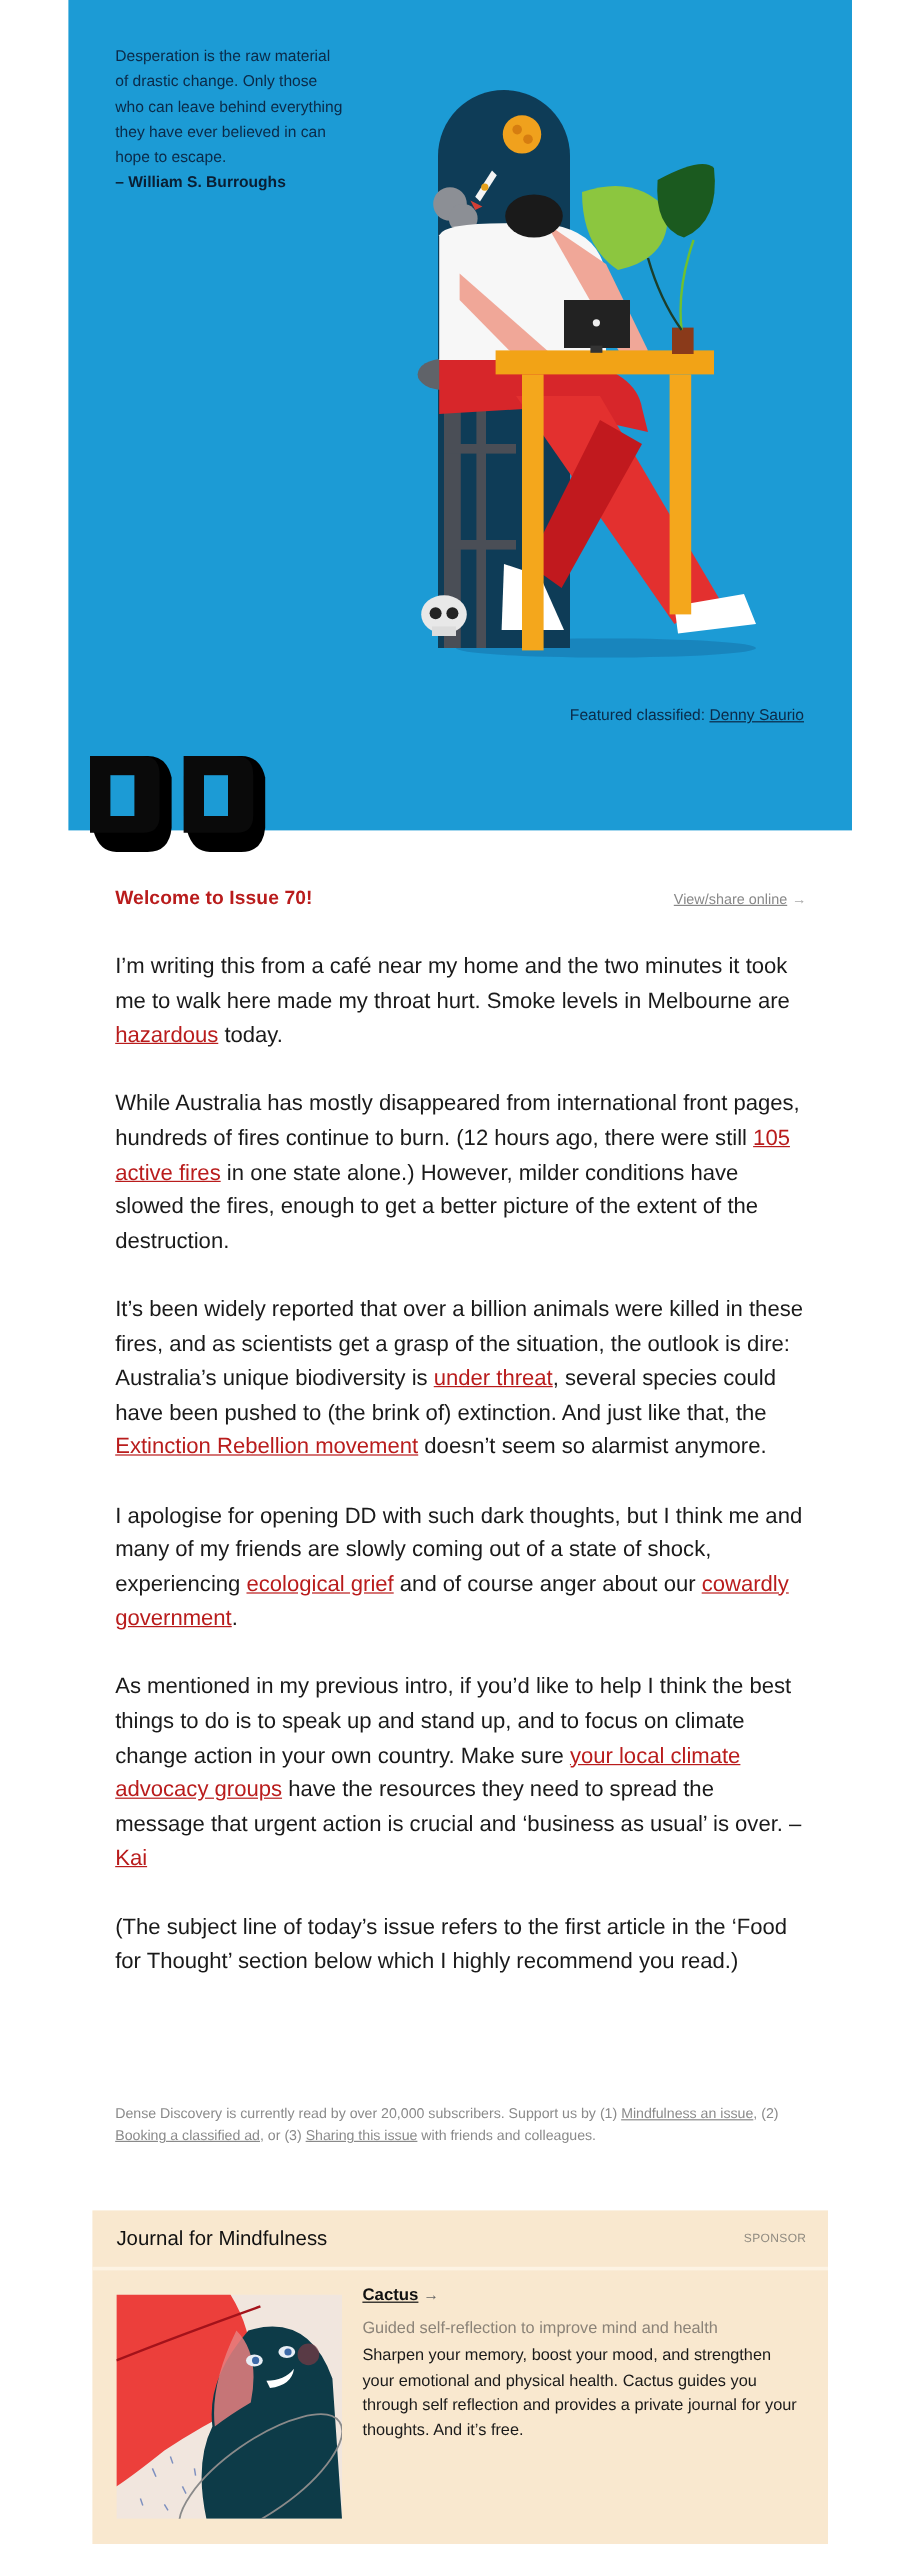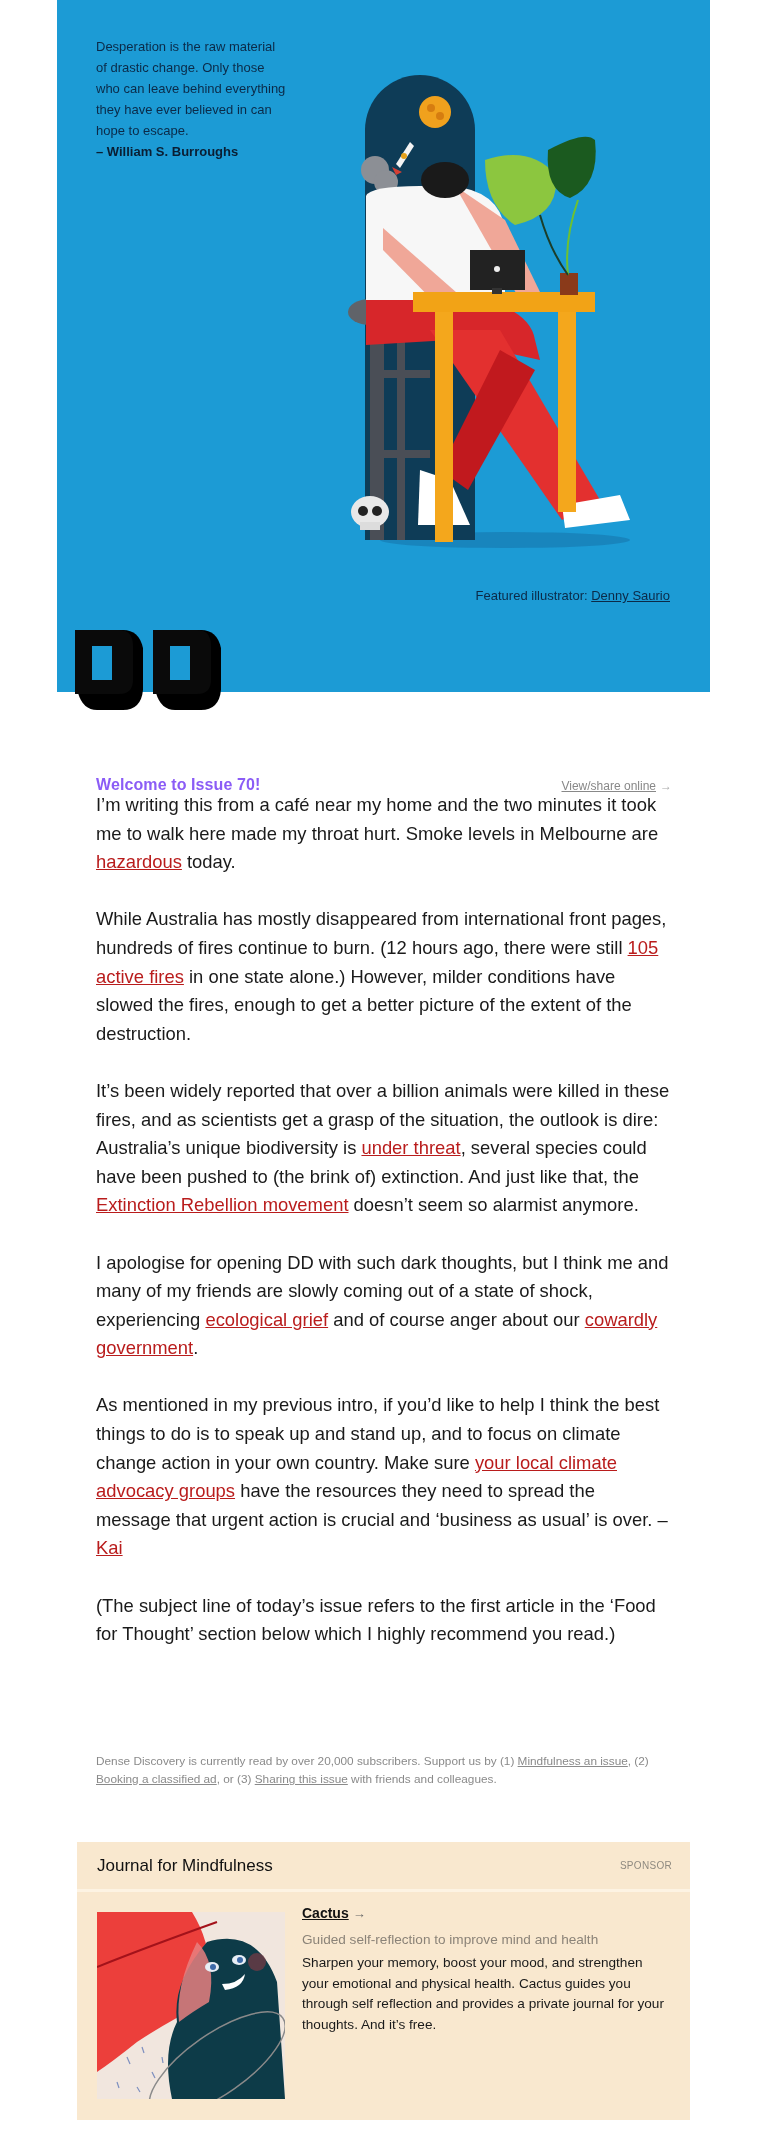--- a/index.html
+++ b/index.html
@@ -19,21 +19,21 @@
   .credit {
     position: absolute; right: 40px; top: 588px;
     font-size: 13px; color: #0b2a48;
   }
   .credit a { color: #0b2a48; text-decoration: underline; }
 
   .logo { position: absolute; left: 75px; top: 618px; width: 160px; height: 92px; }
 
   .intro { position: absolute; left: 96px; top: 740px; width: 576px; }
   .intro-header { display: flex; justify-content: space-between; align-items: baseline; height: 30px; }
-  .intro-title { font-size: 16px; font-weight: bold; color: #8b5cf6; letter-spacing: 0.1px; margin-top: 36px; }
+  .intro-title { font-size: 16px; font-weight: bold; color: #b91c1c; letter-spacing: 0.1px; }
   .view-online { font-size: 12px; color: #888; }
   .view-online-arrow { font-size: 12px; color: #aaa; text-decoration: none; margin-left: 4px; }
 
   .body-text { margin-top: 21px; font-size: 18.4px; line-height: 28.6px; color: #1a1a1a; }
   .body-text p { margin-bottom: 28.6px; }
   .body-text a { color: #b91c1c; text-decoration: underline; }
 
   .support {
     position: absolute; left: 96px; top: 1752px; width: 580px;
     font-size: 11.8px; line-height: 18px; color: #8a8a8a;
@@ -116,21 +116,21 @@
     <path d="M268 275 Q264 240 278 200" stroke="#6fc12f" stroke-width="2" fill="none"></path>
     <path d="M268 275 Q250 250 240 215" stroke="#1b3e2b" stroke-width="2" fill="none"></path>
 
     <ellipse cx="70" cy="512" rx="19" ry="16" fill="#e8e8e8"></ellipse>
     <circle cx="63" cy="511" r="5" fill="#222"></circle>
     <circle cx="77" cy="511" r="5" fill="#222"></circle>
     <rect x="60" y="522" width="20" height="8" fill="#dcdcdc"></rect>
   </svg>
 
   <div class="credit">
-    <span>Featured illustrator: </span><a href="#">Denny Saurio</a>
+    <span>Featured classified: </span><a href="#">Denny Saurio</a>
   </div>
 </div>
 
 <svg class="logo" viewBox="0 0 160 92">
 
   <path d="M5 12 H48 Q64 12 68 30 V72 Q66 92 48 92 H22 Q8 92 3 75 Z" fill="#000"></path>
   <path d="M83 12 H126 Q142 12 146 30 V72 Q144 92 126 92 H100 Q86 92 81 75 Z" fill="#000"></path>
 
   <path d="M0 12 H44 Q58 12 58 28 V62 Q58 76 44 76 H0 Z" fill="#0a0a0a"></path>
   <rect x="17" y="28" width="20" height="34" fill="#1c9bd5"></rect>

